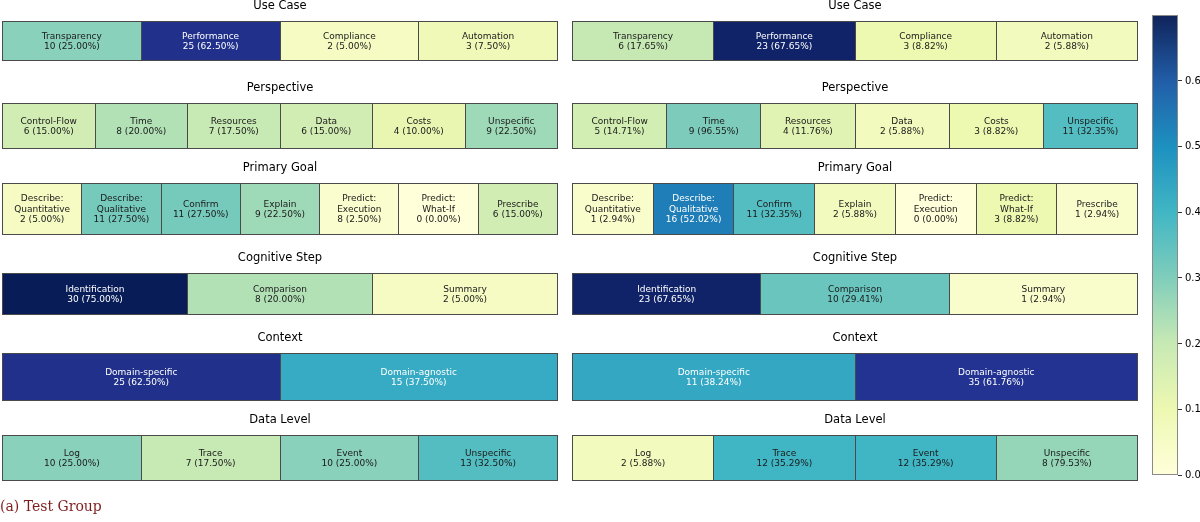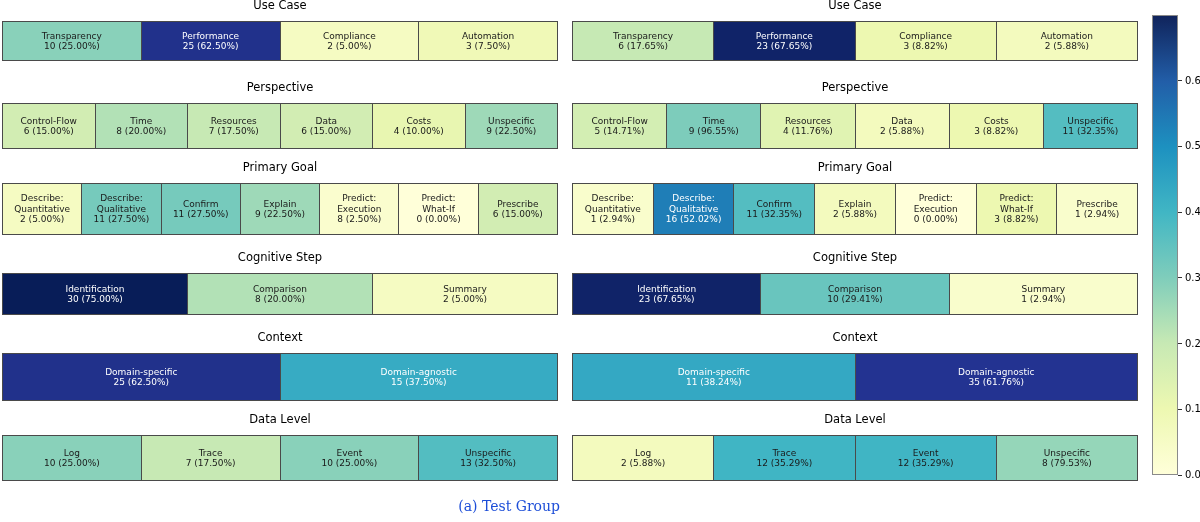--- a/index.html
+++ b/index.html
@@ -70,21 +70,21 @@
   .cb-tick .dash{
     position:absolute;left:0;top:-0.5px;width:4px;height:1px;background:#333;
   }
   .cb-tick .tlabel{
     position:absolute;left:7px;top:-6px;font-size:10px;color:#000;white-space:nowrap;
   }
 
   
   .caption{
     position:absolute;
-    font-size:14px;color:#1d4ed8;text-align:right;
+    font-size:14px;color:#7f1d1d;text-align:left;
     font-family:"DejaVu Serif","Liberation Serif",serif;
   }
   .caption-a{left:0;width:560px;top:498px;}
   .caption-b{left:570px;width:570px;top:498px;}
 </style>
 </head>
 <body>
 
 <div class="figure">
 

